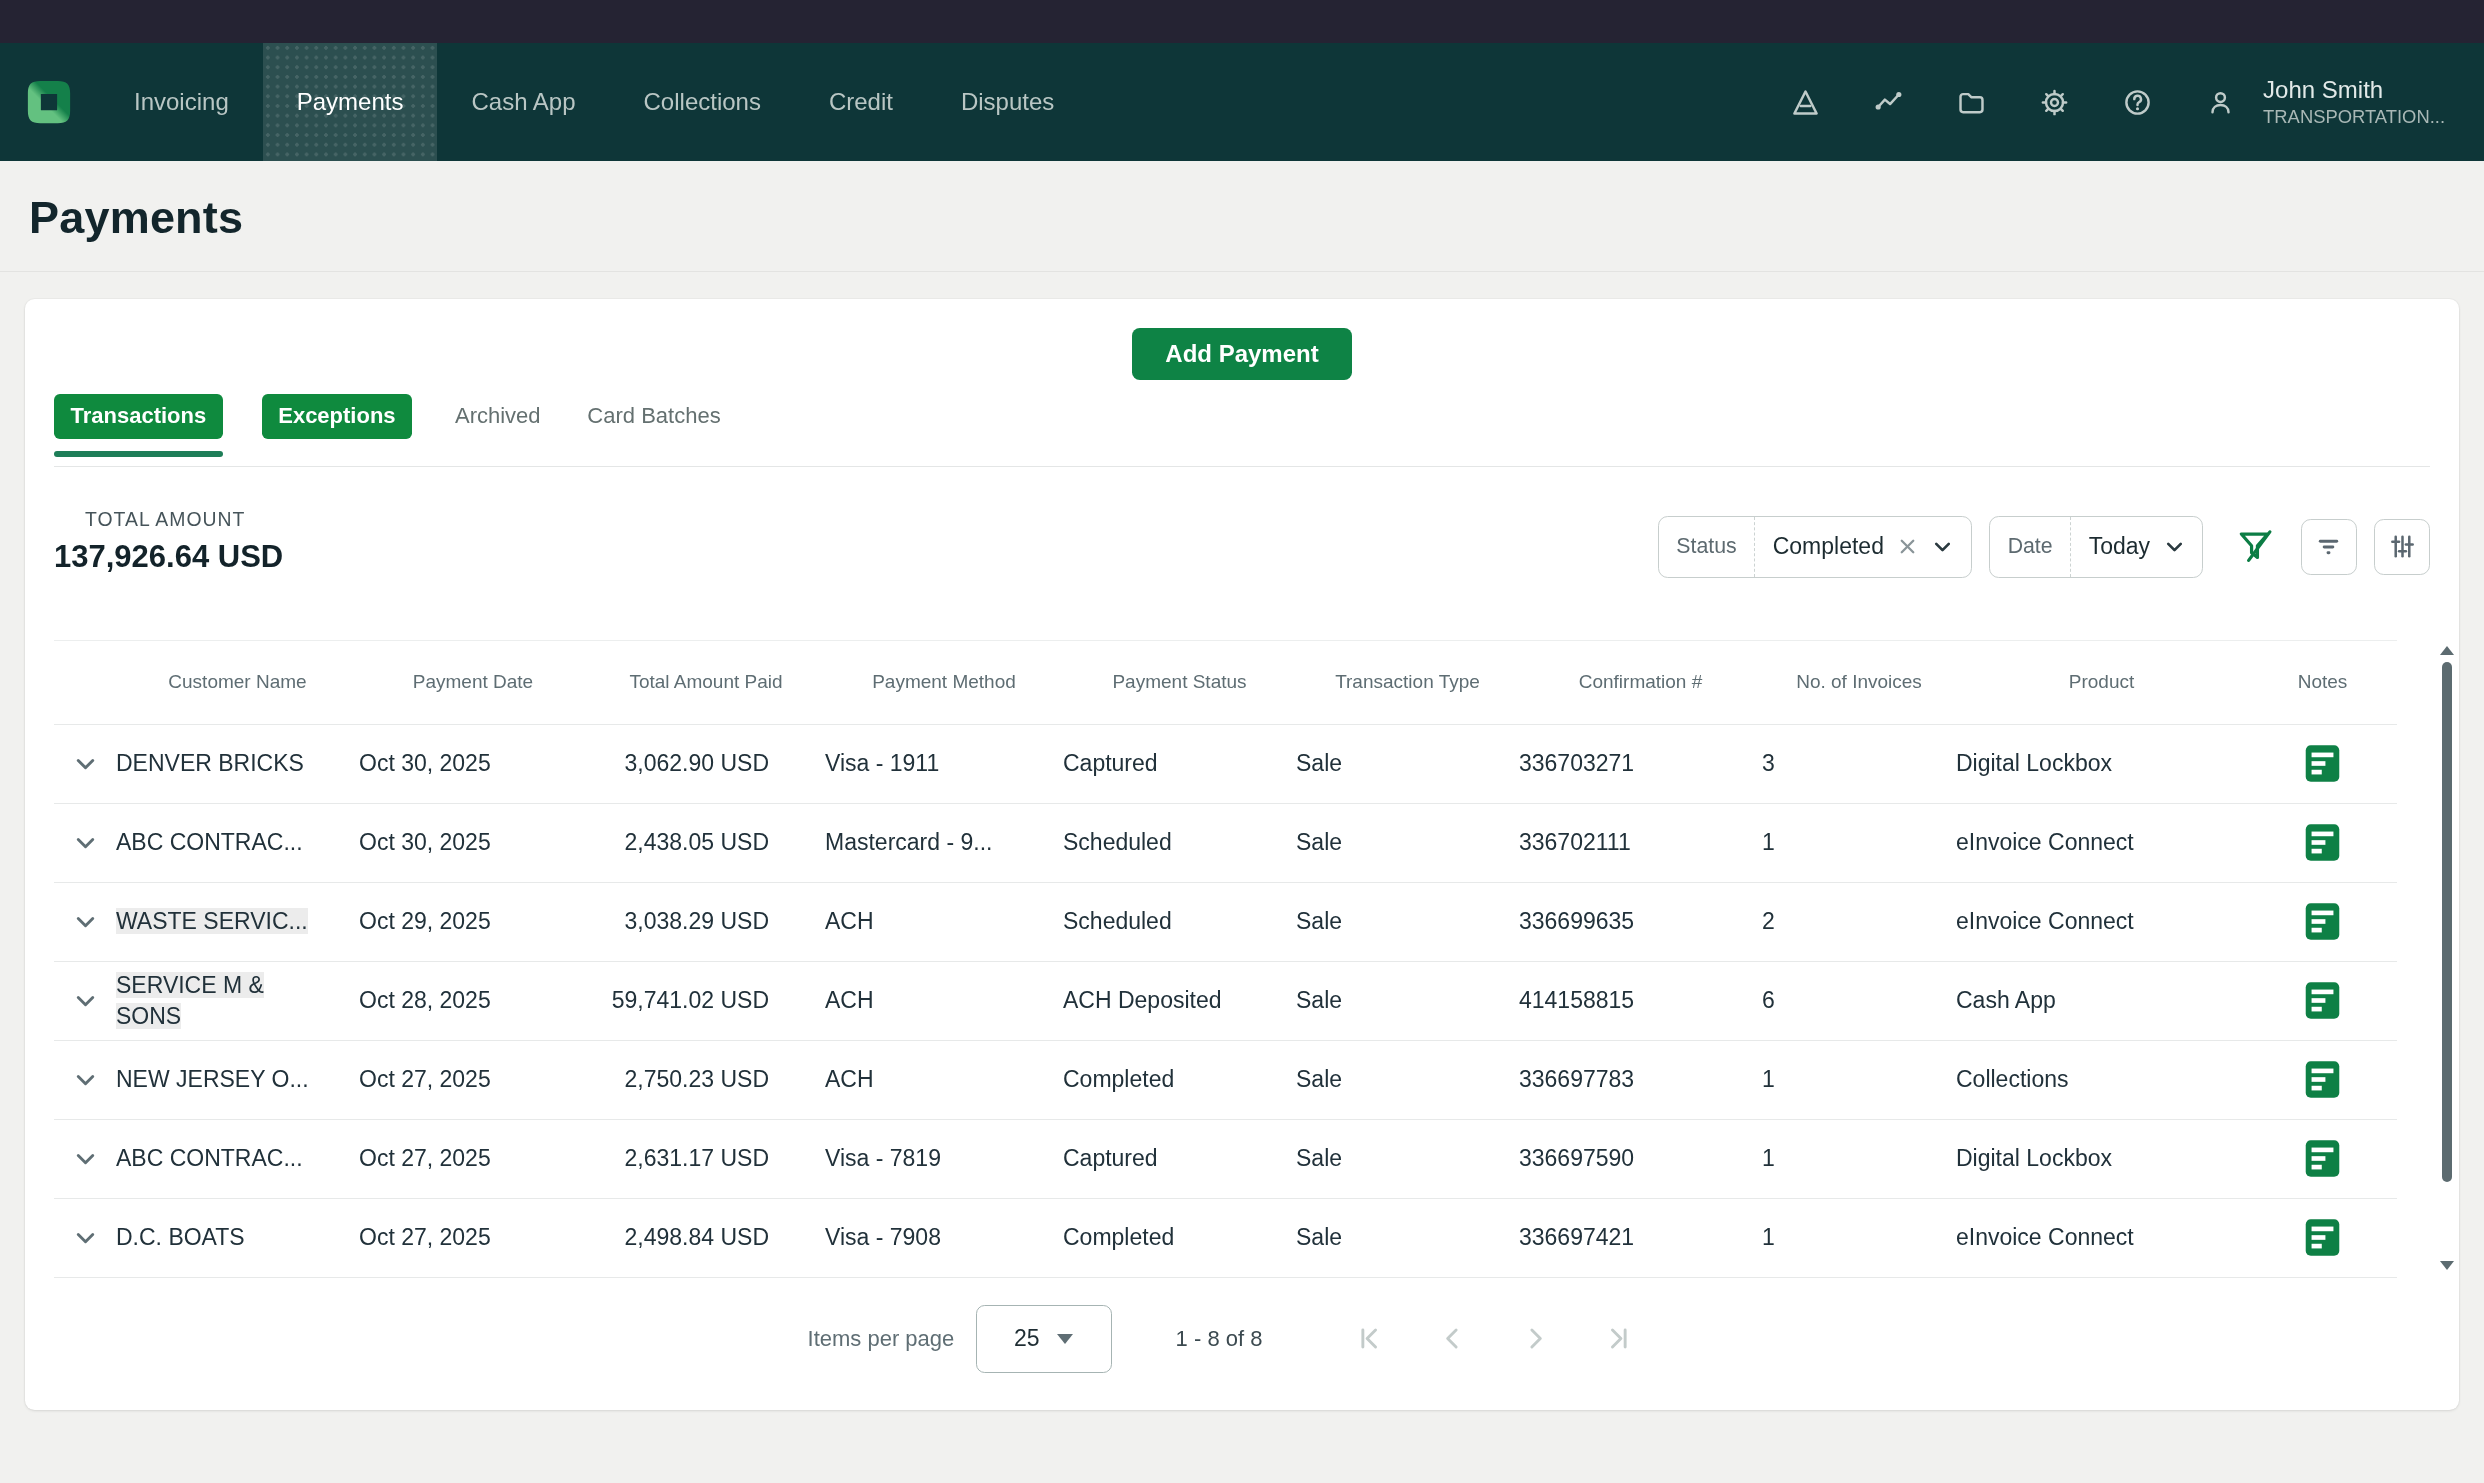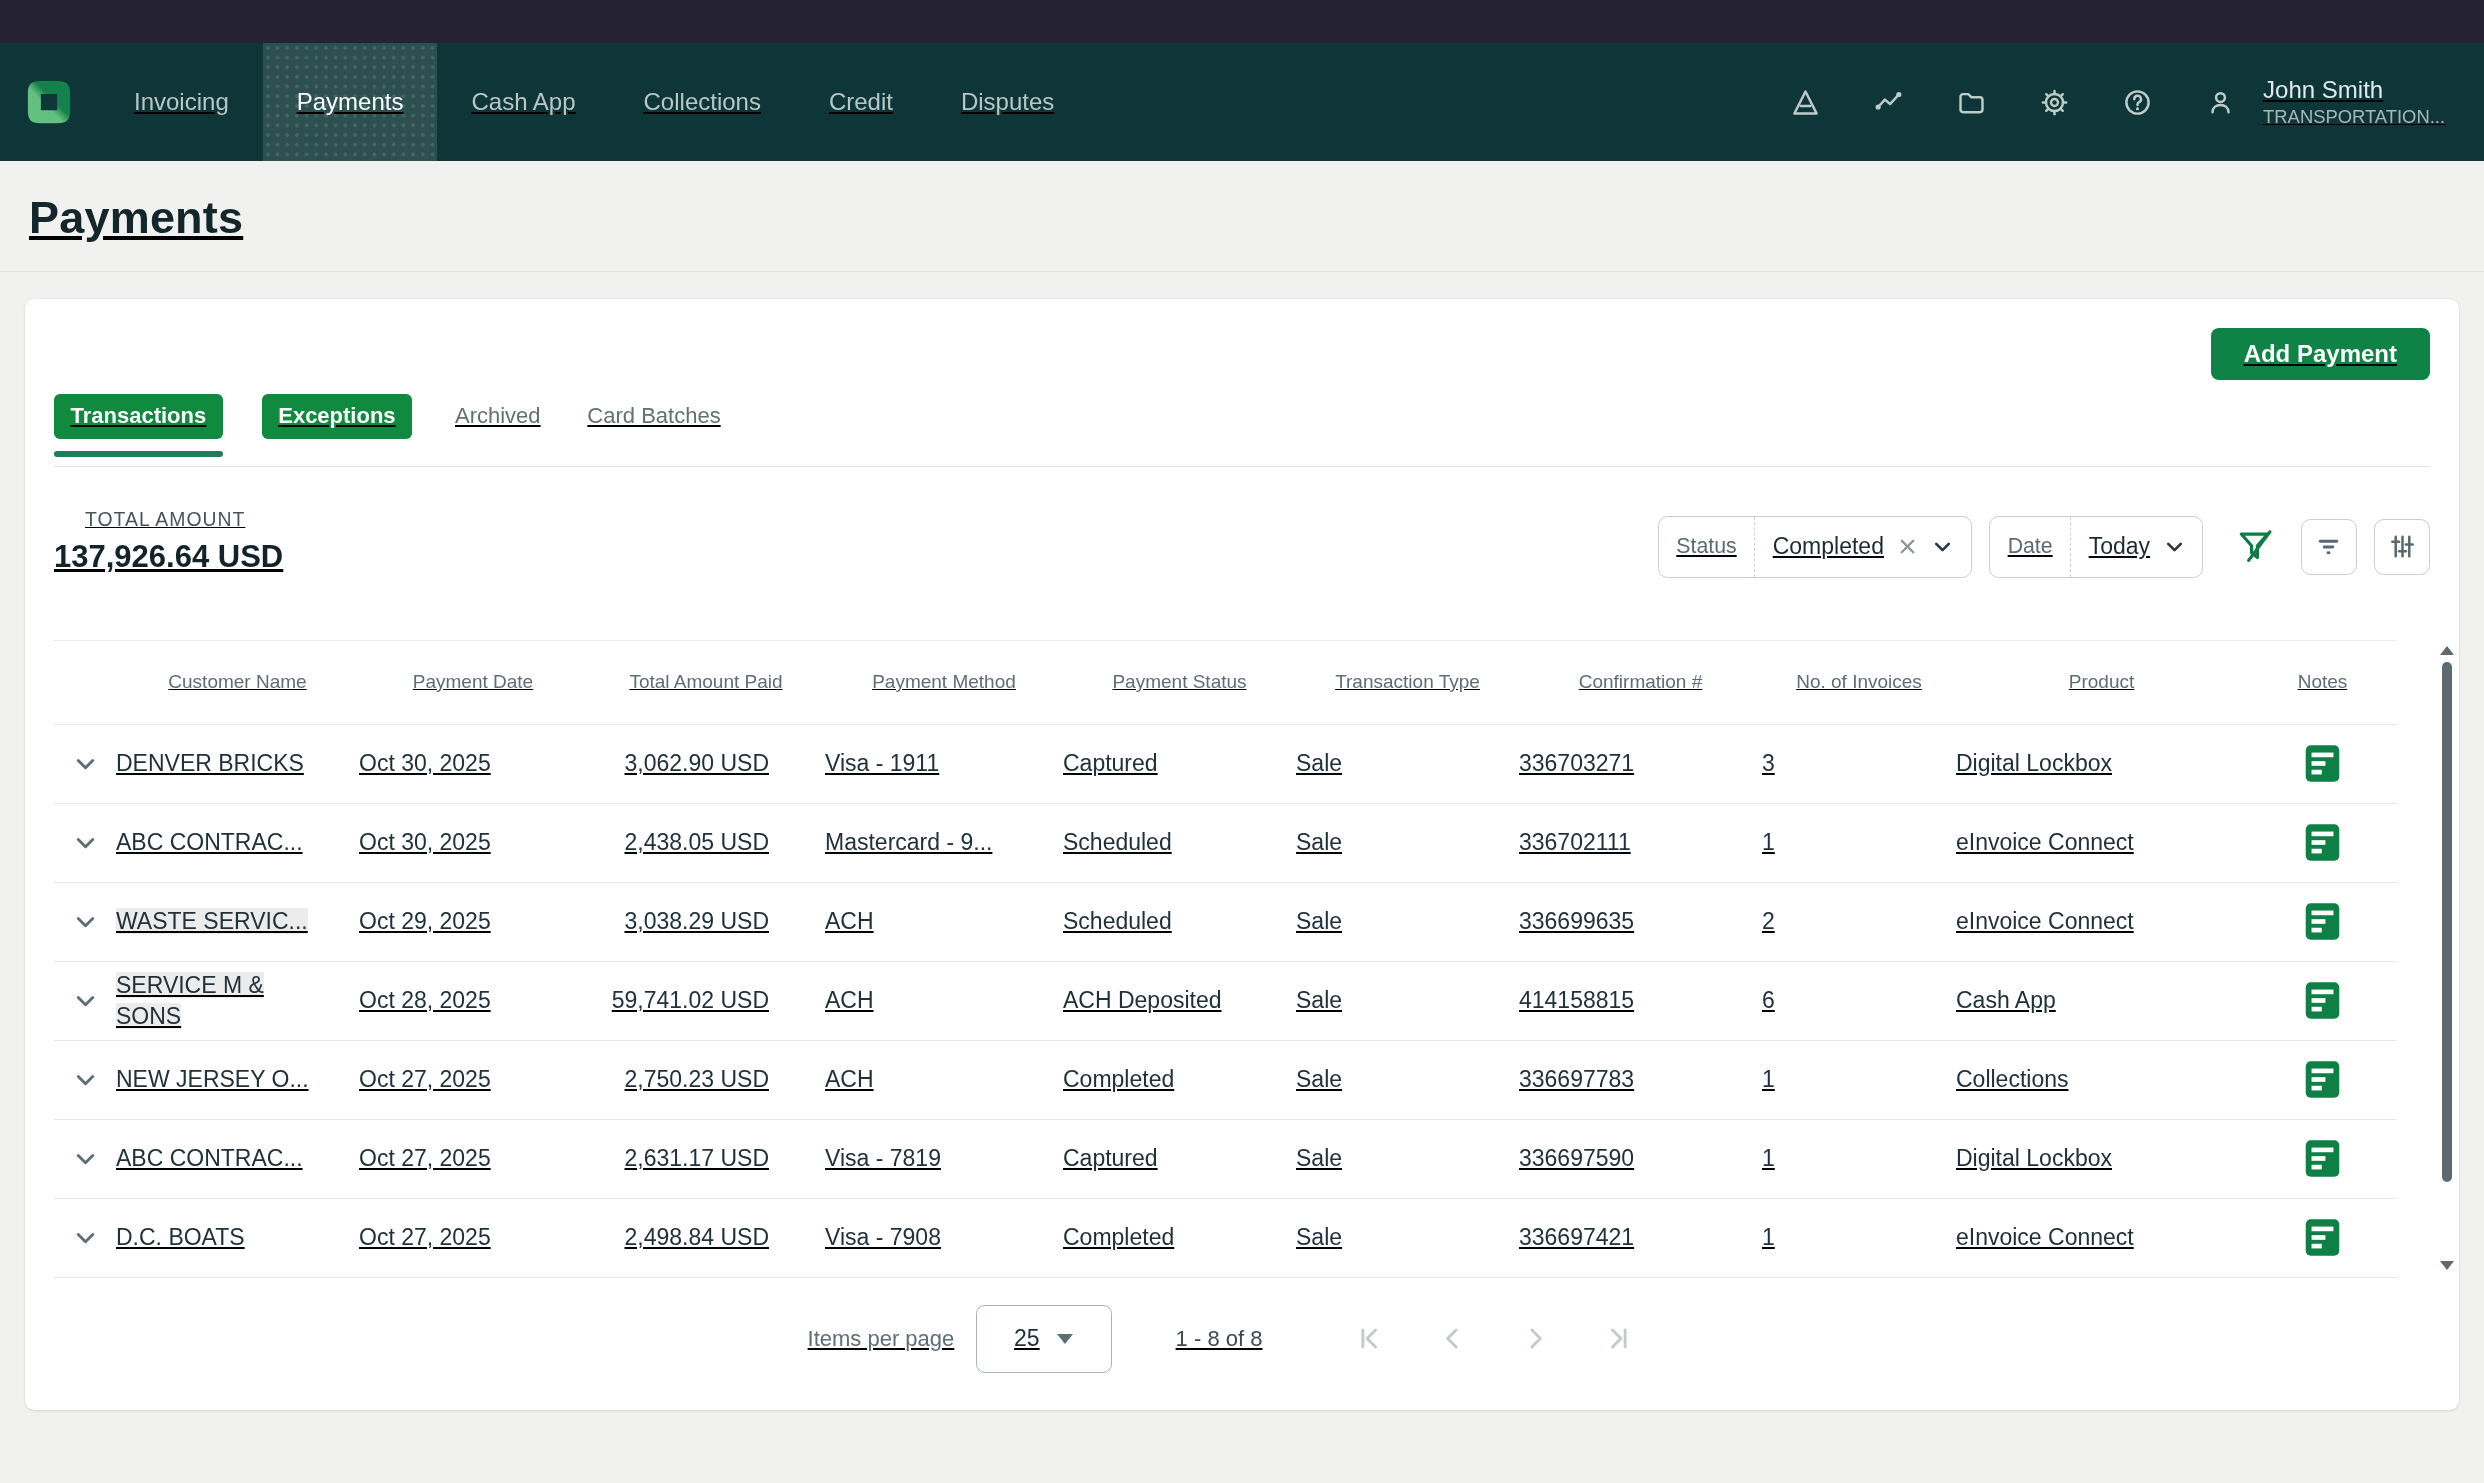--- a/index.html
+++ b/index.html
@@ -1,17 +1,17 @@
 <!DOCTYPE html>
 <html><head>
 <meta charset="utf-8">
 <style>
   html,body{margin:0;padding:0;background:#f1f1ef;}
   body{width:2484px;height:1484px;overflow:hidden;font-family:"Liberation Sans",sans-serif;}
-  .screen{position:relative;width:2484px;height:1108px;background:#f1f1ef;text-decoration:underline;}
+  .screen{position:relative;width:2484px;height:1108px;background:#f1f1ef;}
 
   
   .sys-strip{height:43px;background:#252333;}
   .navbar{height:118px;background:#0e3638;display:flex;align-items:stretch;}
   .logo-wrap{display:flex;align-items:center;padding:0 25px 0 23px;}
   .logo-wrap svg{width:52px;height:52px;display:block;}
   .nav-items{display:flex;align-items:stretch;}
   .nav-item{display:flex;align-items:center;padding:0 34px;font-size:24px;color:#b9c6c4;cursor:pointer;}
   .nav-item.active{color:#ffffff;background-color:#2c4f50;
     background-image:radial-gradient(rgba(255,255,255,.12) 1.6px,transparent 1.6px);
@@ -25,21 +25,21 @@
   .user-org{font-size:18.4px;color:#a9b8b6;margin-top:1.9px;}
 
   
   .page-head{padding:31px 29px 0 29px;border-bottom:1px solid #e3e3e1;}
   .page-head h1{margin:0 0 27px 0;font-size:45px;font-weight:700;color:#13262c;letter-spacing:0.2px;}
 
   
   .card{margin:27px 25px 0 25px;background:#fff;border-radius:9.7px;
     box-shadow:0 1px 2.9px rgba(0,0,0,.10),0 0 0 1px rgba(0,0,0,.02);
     padding:29px 29px 23px 29px;box-sizing:border-box;}
-  .card-top{display:flex;justify-content:flex-end;height:54px;}
+  .card-top{display:flex;justify-content:center;height:54px;}
   .add-payment{background:#0e8345;color:#fff;border:none;border-radius:7.8px;height:52px;
     padding:0 33px;font-size:24px;font-weight:600;font-family:inherit;cursor:pointer;}
 
   
   .tabs-row{display:flex;align-items:flex-end;gap:39px;margin-top:11.6px;
     border-bottom:1px solid #e4e6e6;padding-bottom:27px;}
   .tab{position:relative;font-size:22px;cursor:pointer;background:none;border:none;font-family:inherit;}
   .tab.pill{background:#0f8a3e;color:#fff;font-weight:700;border-radius:5.8px;padding:9.7px 16.5px;}
   .tab.plain{color:#647070;padding:9.7px 3.9px;}
   .tab .tab-underline{position:absolute;left:0;right:0;bottom:-18.4px;height:6.8px;border-radius:3.9px;background:#1e7e58;}

